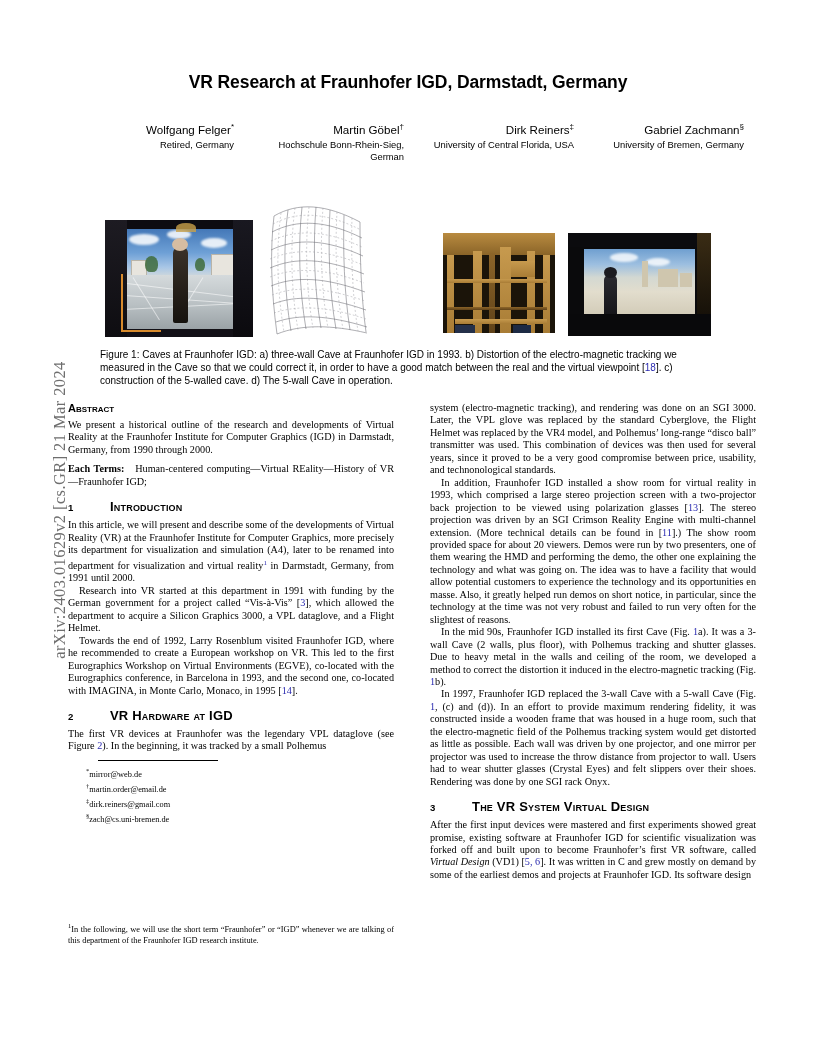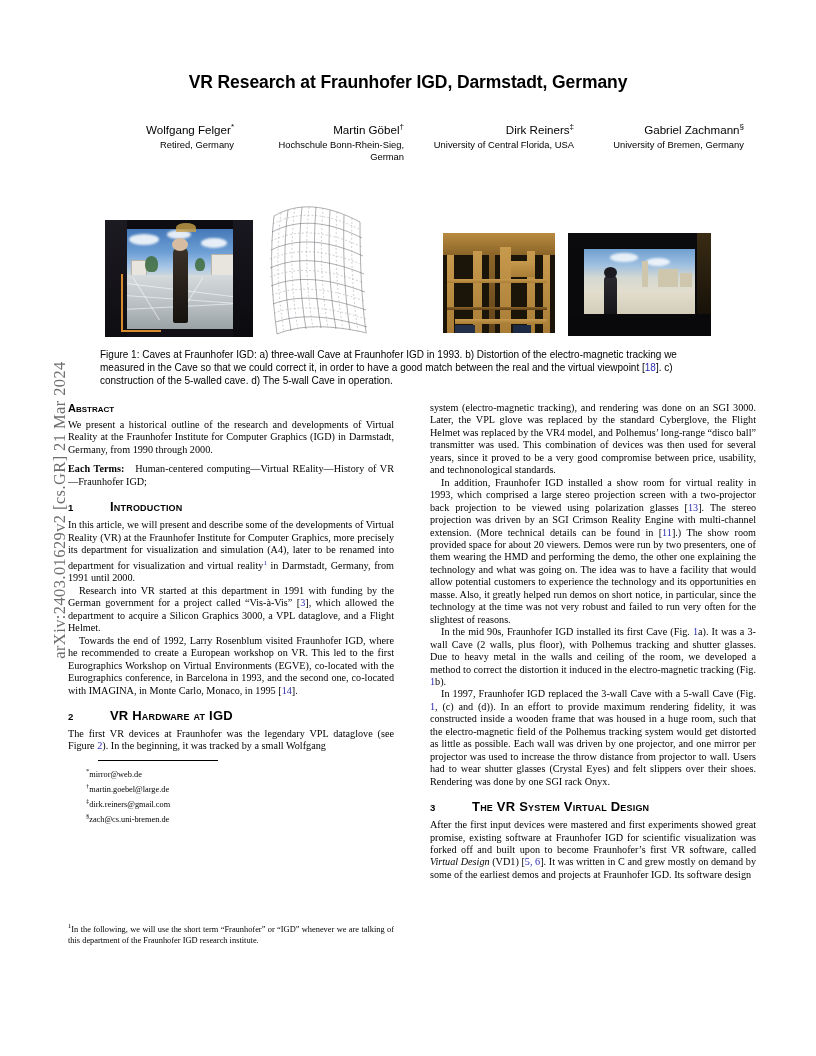--- a/index.html
+++ b/index.html
@@ -413,26 +413,26 @@
 
       <p class="body noindent"><span>In this article, we will present and describe some of the developments of Virtual Reality (VR) at the Fraunhofer Institute for Computer Graphics, more precisely its department for visualization and simulation (A4), later to be renamed into department for visualization and virtual reality</span><sup class="fn">1</sup><span> in Darmstadt, Germany, from 1991 until 2000.</span></p>
 
       <p class="body"><span>Research into VR started at this department in 1991 with funding by the German government for a project called “Vis-à-Vis” [</span><span class="ref">3</span><span>], which allowed the department to acquire a Silicon Graphics 3000, a VPL dataglove, and a Flight Helmet.</span></p>
 
       <p class="body"><span>Towards the end of 1992, Larry Rosenblum visited Fraunhofer IGD, where he recommended to create a European workshop on VR. This led to the first Eurographics Workshop on Virtual Environments (EGVE), co-located with the Eurographics conference, in Barcelona in 1993, and the second one, co-located with IMAGINA, in Monte Carlo, Monaco, in 1995 [</span><span class="ref">14</span><span>].</span></p>
 
 
       <div class="sec-head"><span class="num">2</span><span class="scaps">VR Hardware at IGD</span></div>
 
-      <p class="body noindent"><span>The first VR devices at Fraunhofer was the legendary VPL dataglove (see Figure </span><span class="ref">2</span><span>). In the beginning, it was tracked by a small Wolfgang</span></p>
+      <p class="body noindent"><span>The first VR devices at Fraunhofer was the legendary VPL dataglove (see Figure </span><span class="ref">2</span><span>). In the beginning, it was tracked by a small Polhemus</span></p>
 
       <div class="footnote-rule"></div>
       <div class="footnotes">
         <div><sup>*</sup><span>mirror@web.de</span></div>
-        <div><sup>†</sup><span>martin.goebel@large.de</span></div>
+        <div><sup>†</sup><span>martin.order@email.de</span></div>
         <div><sup>‡</sup><span>dirk.reiners@gmail.com</span></div>
         <div><sup>§</sup><span>zach@cs.uni-bremen.de</span></div>
       </div>
 
     </div>
 
     <div class="col col-right">
 
       <p class="body noindent">system (electro-magnetic tracking), and rendering was done on an SGI 3000. Later, the VPL glove was replaced by the standard Cyberglove, the Flight Helmet was replaced by the VR4 model, and Polhemus’ long-range “disco ball” transmitter was used. This combination of devices was then used for several years, since it proved to be a very good compromise between price, usability, and technonological standards.</p>
 

